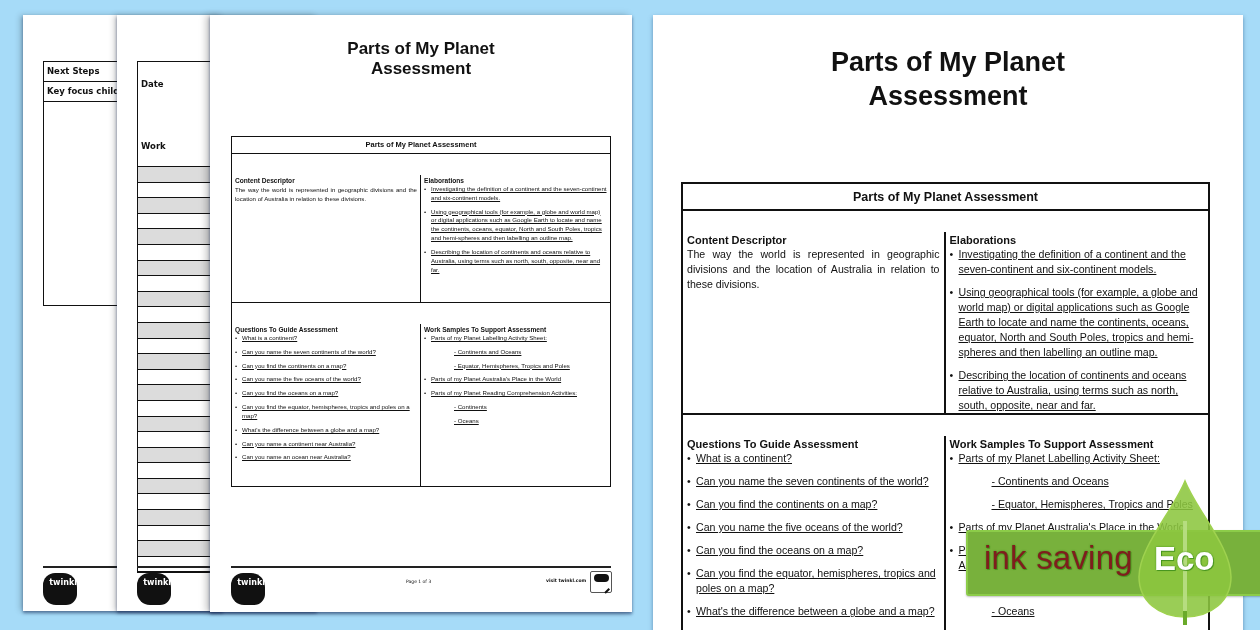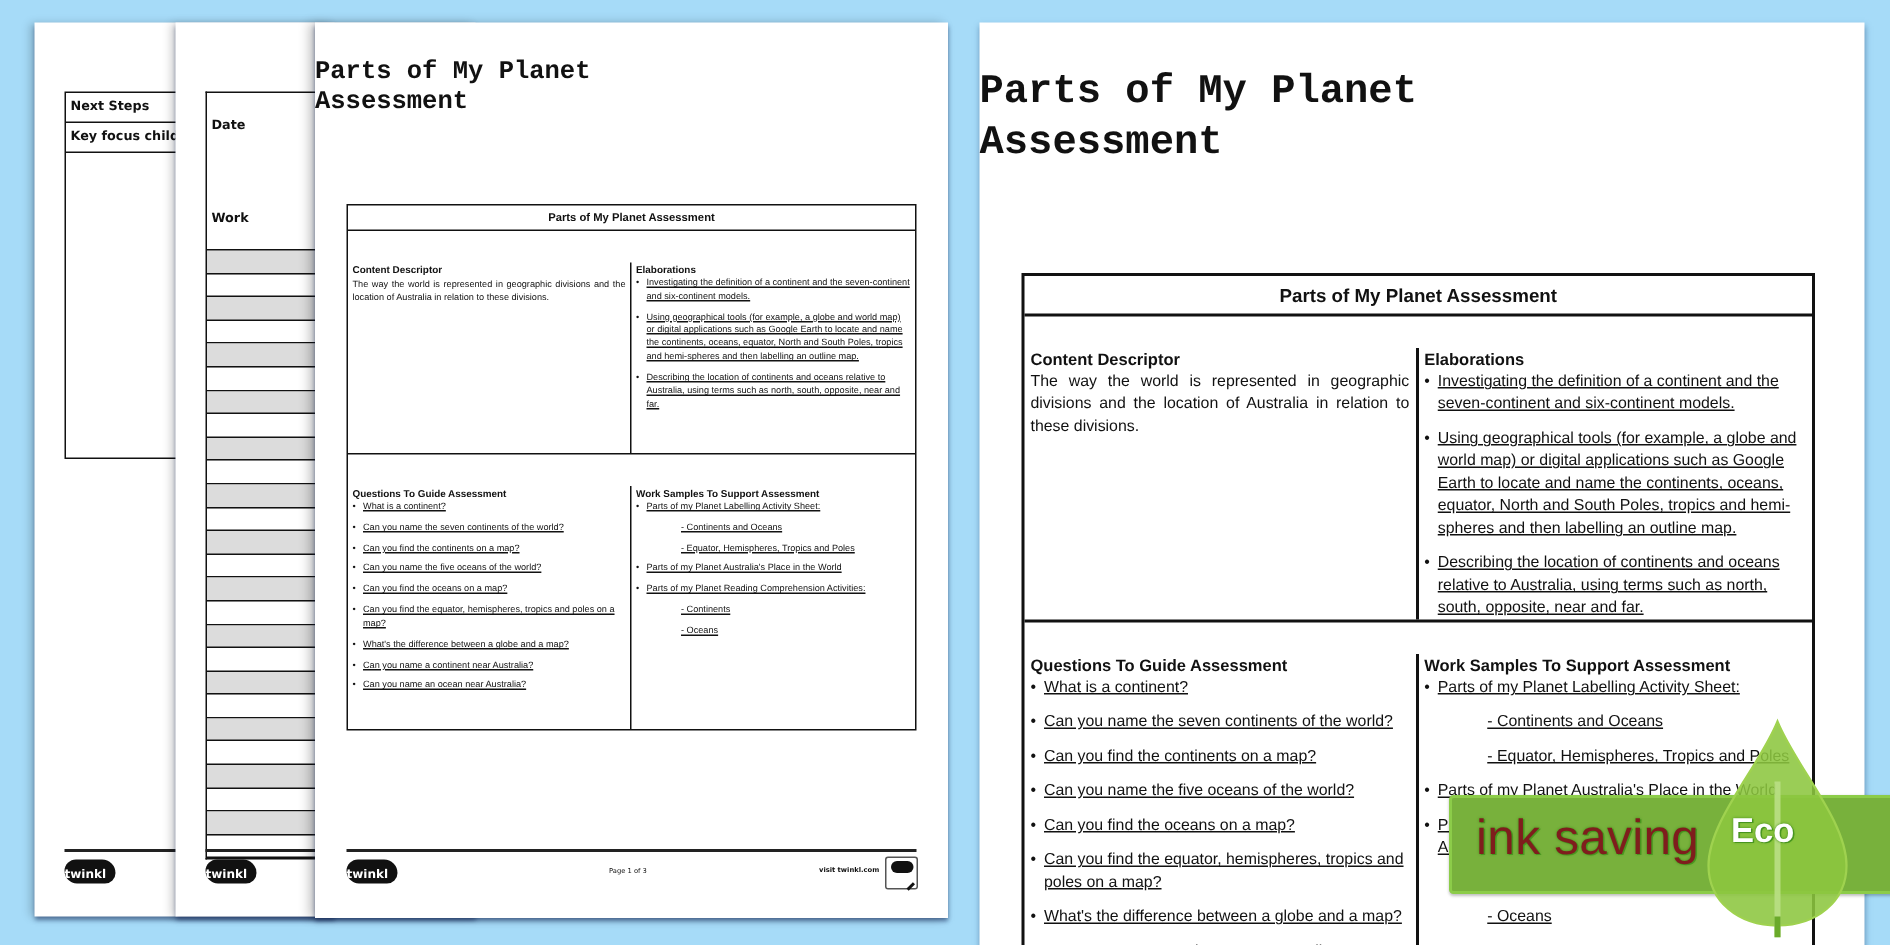--- a/index.html
+++ b/index.html
@@ -23,28 +23,28 @@
   
   #page-back2 { left: 117px; top: 15px; width: 200px; height: 596px; }
   #page-back2 .roster { position: absolute; left: 20px; top: 46px; width: 200px; border: 1.5px solid #111; border-right: none; }
   #page-back2 .roster-head { height: 105px; position: relative; border-bottom: 1.5px solid #111; }
   #page-back2 .roster-head .lbl { position: absolute; left: 3px; font-size: 8.5px; font-weight: bold; }
   #page-back2 .r-row { height: 15.6px; border-bottom: 1.5px solid #111; }
   #page-back2 .r-row.gray { background: #dcdcdc; }
   
   .footer-line { position: absolute; height: 1.5px; background: #222; }
   .twinkl-logo {
-    position: absolute; width: 34px; height: 16px;
+    position: absolute; width: 34px; height: 32px;
     background: #111; border-radius: 12px 14px 11px 13px;
-    color: #fff; font-size: 8px; font-weight: bold; text-align: left; line-height: 20px;
+    color: #fff; font-size: 8px; font-weight: bold; text-align: right; line-height: 20px;
     font-family: "DejaVu Sans", sans-serif;
   }
   
   #page-front { left: 210px; top: 15px; width: 422px; height: 597px; box-shadow: 0 2px 3px rgba(20,40,90,0.6), -4px 0 7px rgba(0,0,0,0.22); }
-  .doc-title { position: absolute; font-weight: bold; line-height: 1.2; font-family: Liberation Mono, monospace; }
+  .doc-title { position: absolute; text-align: center; font-weight: bold; line-height: 1.2; font-family: Liberation Sans, sans-serif; }
   #page-front .doc-title { left: 0; width: 422px; top: 24px; font-size: 17px; padding-left: 0px; }
   .assess-table { position: absolute; border: 1.3px solid #111; }
   .assess-table .t-head { text-align: center; font-weight: bold; border-bottom: 1.3px solid #111; }
   .assess-table .t-row { display: flex; border-bottom: 1.3px solid #111; }
   .assess-table .t-row:last-child { border-bottom: none; }
   .assess-table .cell { width: 50%; margin-top: 21px; }
   .assess-table .cell:first-child { border-right: 1.3px solid #111; }
   .cell-title { font-weight: bold; }
   .cell p.just { text-align: justify; }
   .cell ul { list-style: none; text-decoration: underline; }
@@ -91,21 +91,21 @@
     box-shadow: 0 1px 2px rgba(0,0,0,0.25);
   }
   #eco-banner .ink-text {
     position: absolute; left: 16px; top: 7px; font-size: 33px; color: #7f1d1d;
     font-family: "Liberation Sans", sans-serif;
     text-shadow: 0 0 2px #3f8a1a, 1px 1px 0 #4d9a22;
     letter-spacing: 0.2px;
   }
   #eco-leaf { position: absolute; left: 1133px; top: 477px; width: 104px; height: 148px; }
   #eco-leaf .eco-text {
-    position: absolute; left: 21px; top: 63px; font-size: 23px; font-weight: bold; color: #fff;
+    position: absolute; left: 21px; top: 63px; font-size: 33px; font-weight: bold; color: #fff;
     font-family: "Liberation Sans", sans-serif;
     text-shadow: 0 0 2px #3f8a1a, 1px 1px 0 #4d9a22;
   }
 </style>
 </head>
 <body>
 
 <div class="page" id="page-back1">
   <div class="ns-table">
     <div class="ns-row">Next Steps</div>

